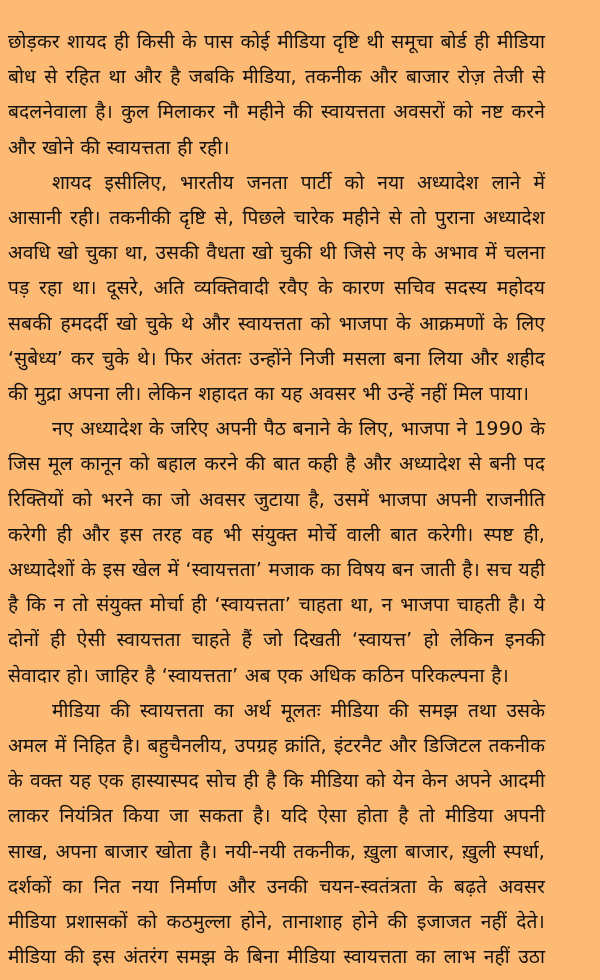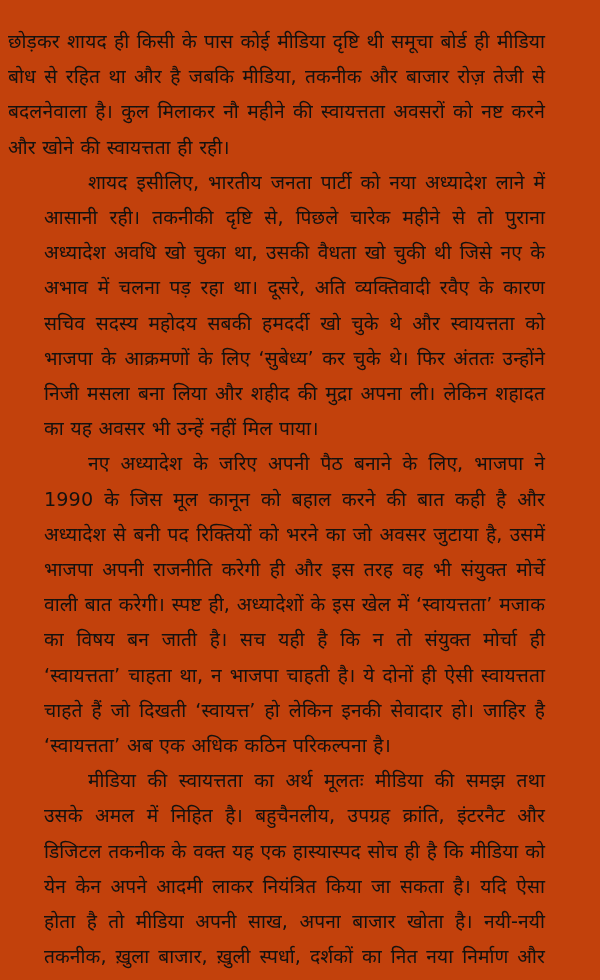--- a/index.html
+++ b/index.html
@@ -36,36 +36,35 @@
     color: #15120f;
     letter-spacing: 0.1px;
     word-spacing: 0.4px;
     -webkit-font-smoothing: antialiased;
   }
   .para + .para {
     margin-top: 0;
   }
   .para.indent {
     text-indent: 44px;
-    margin-left: 36px;
   }
   
   .para::after {
     content: "";
     display: inline-block;
     width: 100%;
   }
   .para.noafter::after {
     content: none;
   }
 </style>
 </head>
 <body style="background: rgb(253, 253, 251);">
 
-<div id="page" style="background: #c2410c; color: rgb(21, 18, 15); padding-left: 8px;">
+<div id="page" style="background: #fdba74; color: rgb(21, 18, 15); padding-left: 8px;">
   <div class="page-body">
 
     <p class="para noafter">छोड़कर शायद ही किसी के पास कोई मीडिया दृष्टि थी समूचा बोर्ड ही मीडिया बोध से रहित था और है जबकि मीडिया, तकनीक और बाजार रोज़ तेजी से बदलनेवाला है। कुल मिलाकर नौ महीने की स्वायत्तता अवसरों को नष्ट करने और खोने की स्वायत्तता ही रही।</p>
 
     <p class="para indent noafter">शायद इसीलिए, भारतीय जनता पार्टी को नया अध्यादेश लाने में आसानी रही। तकनीकी दृष्टि से, पिछले चारेक महीने से तो पुराना अध्यादेश अवधि खो चुका था, उसकी वैधता खो चुकी थी जिसे नए के अभाव में चलना पड़ रहा था। दूसरे, अति व्यक्तिवादी रवैए के कारण सचिव सदस्य महोदय सबकी हमदर्दी खो चुके थे और स्वायत्तता को भाजपा के आक्रमणों के लिए ‘सुबेध्य’ कर चुके थे। फिर अंततः उन्होंने निजी मसला बना लिया और शहीद की मुद्रा अपना ली। लेकिन शहादत का यह अवसर भी उन्हें नहीं मिल पाया।</p>
 
     <p class="para indent noafter">नए अध्यादेश के जरिए अपनी पैठ बनाने के लिए, भाजपा ने 1990 के जिस मूल कानून को बहाल करने की बात कही है और अध्यादेश से बनी पद रिक्तियों को भरने का जो अवसर जुटाया है, उसमें भाजपा अपनी राजनीति करेगी ही और इस तरह वह भी संयुक्त मोर्चे वाली बात करेगी। स्पष्ट ही, अध्यादेशों के इस खेल में ‘स्वायत्तता’ मजाक का विषय बन जाती है। सच यही है कि न तो संयुक्त मोर्चा ही ‘स्वायत्तता’ चाहता था, न भाजपा चाहती है। ये दोनों ही ऐसी स्वायत्तता चाहते हैं जो दिखती ‘स्वायत्त’ हो लेकिन इनकी सेवादार हो। जाहिर है ‘स्वायत्तता’ अब एक अधिक कठिन परिकल्पना है।</p>
 
     <p class="para indent noafter">मीडिया की स्वायत्तता का अर्थ मूलतः मीडिया की समझ तथा उसके अमल में निहित है। बहुचैनलीय, उपग्रह क्रांति, इंटरनैट और डिजिटल तकनीक के वक्त यह एक हास्यास्पद सोच ही है कि मीडिया को येन केन अपने आदमी लाकर नियंत्रित किया जा सकता है। यदि ऐसा होता है तो मीडिया अपनी साख, अपना बाजार खोता है। नयी-नयी तकनीक, ख़ुला बाजार, ख़ुली स्पर्धा, दर्शकों का नित नया निर्माण और उनकी चयन-स्वतंत्रता के बढ़ते अवसर मीडिया प्रशासकों को कठमुल्ला होने, तानाशाह होने की इजाजत नहीं देते। मीडिया की इस अंतरंग समझ के बिना मीडिया स्वायत्तता का लाभ नहीं उठा सकता और न जनता को ‘स्वायत्तता’ का आस्वाद दे सकता है।</p>
 

